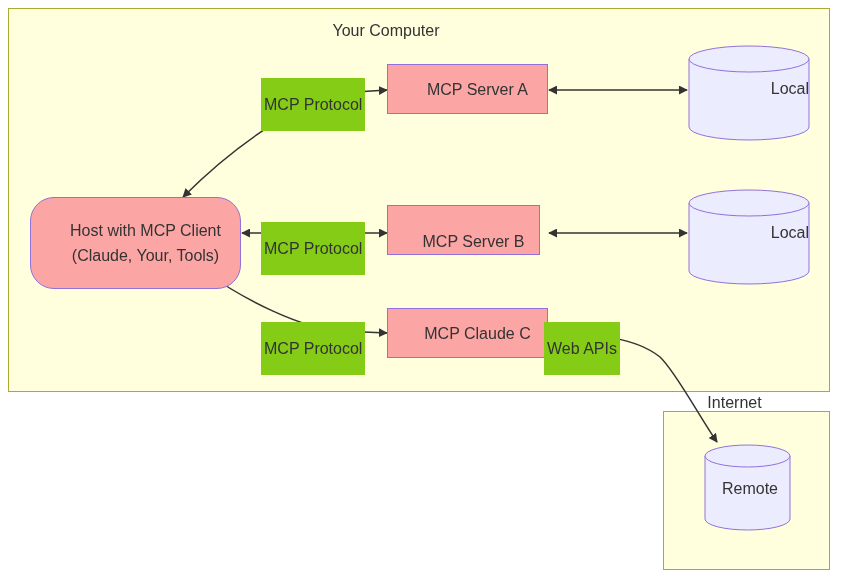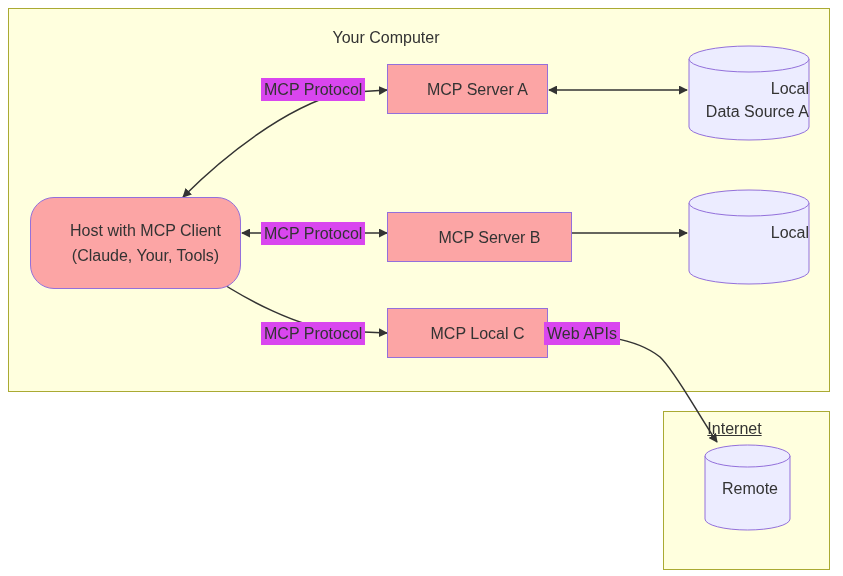--- a/index.html
+++ b/index.html
@@ -57,38 +57,38 @@
   }
   .cyl-label {
     position: absolute;
     text-align: right;
     font-size: 16px;
     line-height: 23px;
     color: #333333;
   }
   .edge-label {
     position: absolute;
-    background: #d946ef;
+    background: #84cc16;
     color: #333333;
     font-size: 16px;
     line-height: 21px;
-    padding: 1px 3px;
+    padding: 16px 3px;
     white-space: nowrap;
   }
 </style>
 </head>
 <body>
 
 <div id="canvas">
 
   <div class="cluster" style="left:8px; top:8px; width:822px; height:384px;"></div>
-  <div class="cluster-title" style="left:8px; top:29px; width:756px;">Your Computer</div>
+  <div class="cluster-title" style="left:8px; top:22px; width:756px;">Your Computer</div>
 
   <div class="cluster" style="left:663px; top:411px; width:167px; height:159px;"></div>
-  <div class="cluster-title" style="left:663px; top:420px; width:143px;text-decoration:underline;">Internet</div>
+  <div class="cluster-title" style="left:663px; top:394px; width:143px;">Internet</div>
 
   <svg id="edges-layer" width="843" height="576" viewBox="0 0 843 576">
     <defs>
       <marker id="arrow" viewBox="0 0 10 10" refX="9" refY="5" markerWidth="9" markerHeight="9" markerUnits="userSpaceOnUse" orient="auto">
         <path d="M0,0 L10,5 L0,10 Z" fill="#333333"></path>
       </marker>
       <marker id="arrowR" viewBox="0 0 10 10" refX="9" refY="5" markerWidth="9" markerHeight="9" markerUnits="userSpaceOnUse" orient="auto-start-reverse">
         <path d="M0,0 L10,5 L0,10 Z" fill="#333333"></path>
       </marker>
     </defs>
@@ -114,30 +114,29 @@
     </g>
   </svg>
 
   <div class="node" style="left:30px; top:197px; width:211px; height:92px;border-radius:24px;">
     <span>Host with MCP Client</span>
     <span>(Claude, Your, Tools)</span>
   </div>
   <div class="node" style="left:387px; top:64px; width:161px; height:50px;">
     <span>MCP Server A</span>
   </div>
-  <div class="node" style="left:387px; top:212px; width:185px; height:50px;">
+  <div class="node" style="left:387px; top:205px; width:153px; height:50px;justify-content:flex-end;">
     <span>MCP Server B</span>
   </div>
   <div class="node" style="left:387px; top:308px; width:161px; height:50px;">
-    <span>MCP Local C</span>
+    <span>MCP Claude C</span>
   </div>
 
   <div class="cyl-label" style="left:689px; top:77px; width:120px;">
     <div>Local</div>
-    <div>Data Source A</div>
   </div>
   <div class="cyl-label" style="left:689px; top:221px; width:120px;">
     <div>Local</div>
   </div>
   <div class="cyl-label" style="left:705px; top:477px; width:73px;">
     <div>Remote</div>
   </div>
 
   <div class="edge-label" style="left:261px; top:78px;">MCP Protocol</div>
   <div class="edge-label" style="left:261px; top:222px;">MCP Protocol</div>

